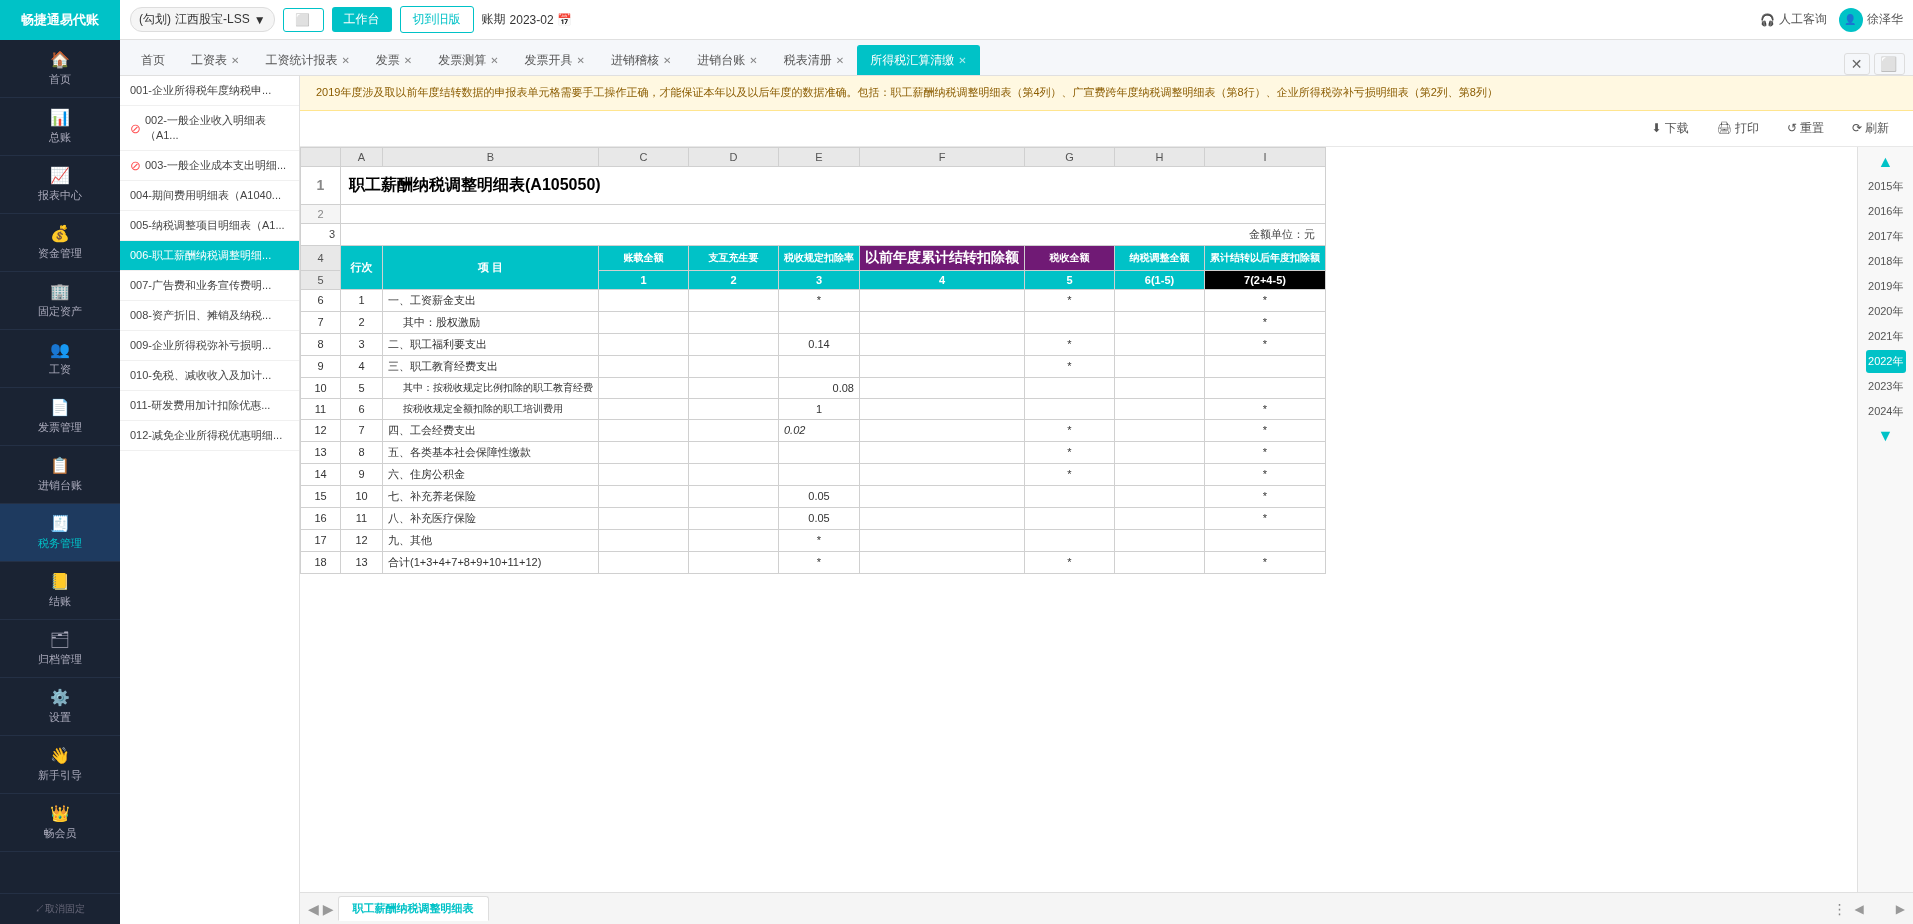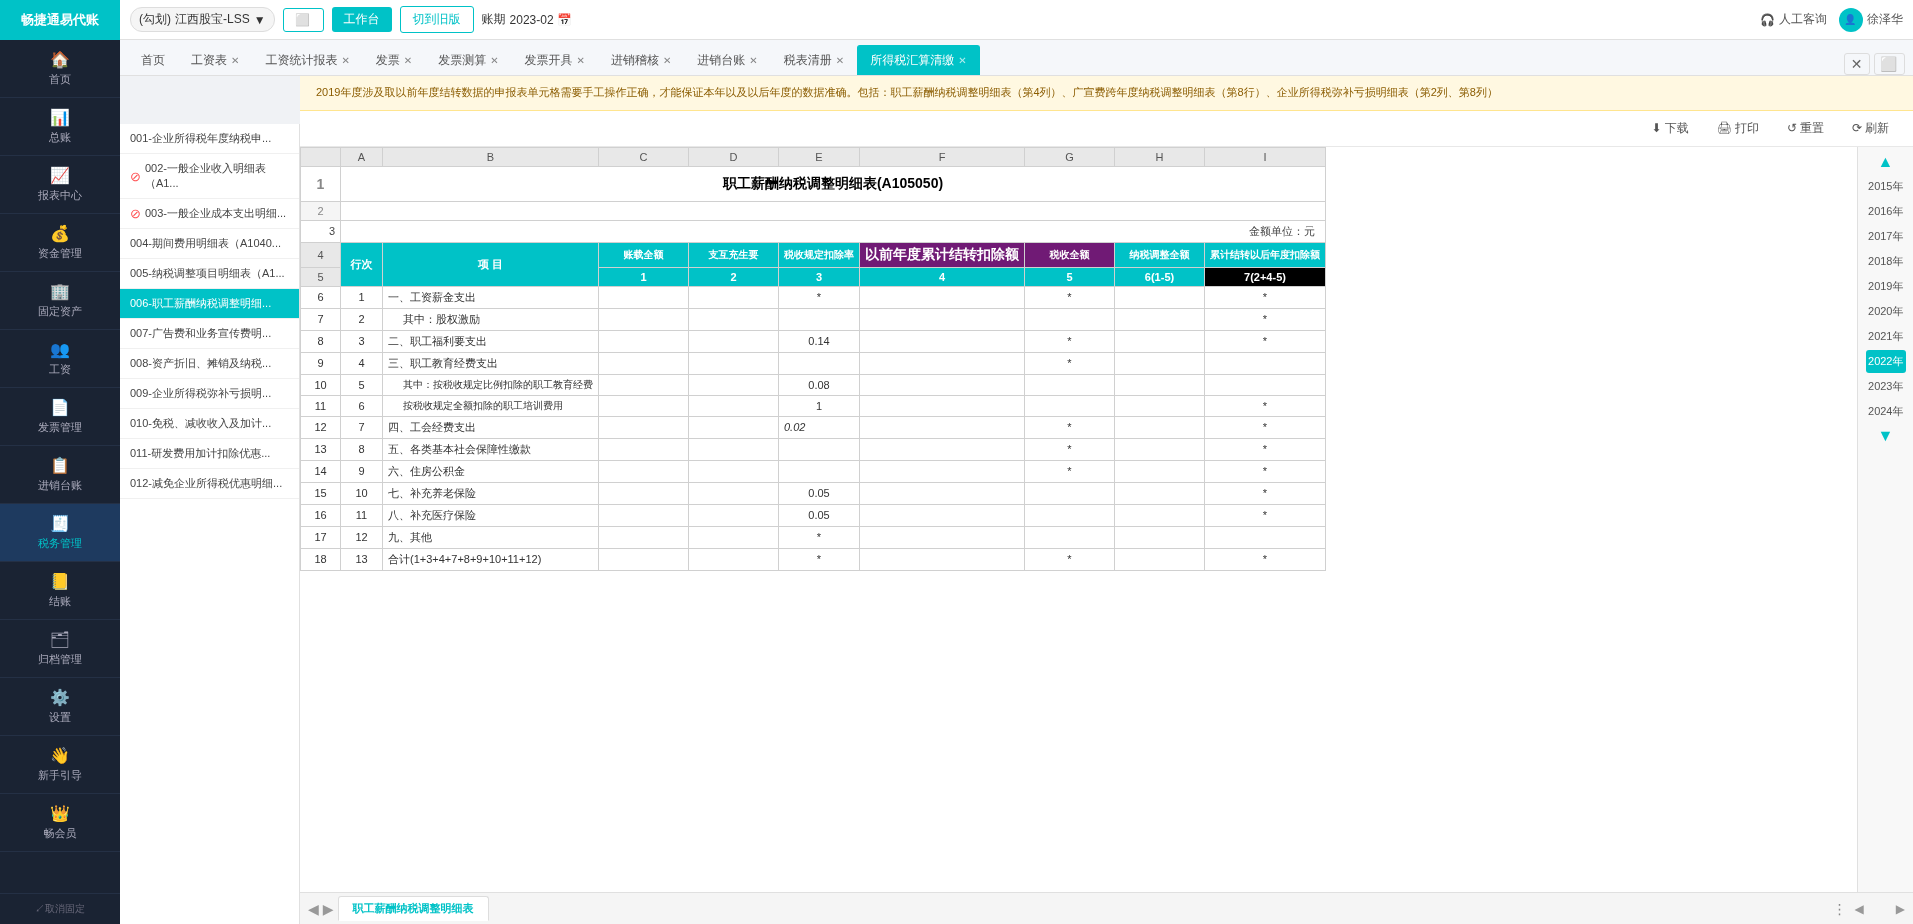--- a/index.html
+++ b/index.html
@@ -176,21 +176,20 @@
       overflow: hidden;
     }
 
     
     .left-panel {
       width: 180px;
       background: #fff;
       border-right: 1px solid #e0e0e0;
       overflow-y: auto;
       flex-shrink: 0;
-      margin-top: 48px;
     }
     .left-panel-item {
       padding: 7px 10px;
       font-size: 11px;
       color: #444;
       cursor: pointer;
       border-bottom: 1px solid #f0f0f0;
       display: flex;
       align-items: center;
       gap: 4px;
@@ -619,21 +618,21 @@
               <td class="col-header">D</td>
               <td class="col-header">E</td>
               <td class="col-header">F</td>
               <td class="col-header">G</td>
               <td class="col-header">H</td>
               <td class="col-header">I</td>
             </tr>
 
             <tr class="title-row">
               <td class="row-num">1</td>
-              <td colspan="9" style="font-size:14px;font-weight:bold;text-align:center;padding:8px;">职工薪酬纳税调整明细表(A105050)</td>
+              <td colspan="9" style="font-size:16px;font-weight:bold;text-align:left;padding:8px;">职工薪酬纳税调整明细表(A105050)</td>
             </tr>
 
             <tr>
               <td class="row-num">2</td>
               <td colspan="9"></td>
             </tr>
 
             <tr class="unit-row">
               <td class="row-num">3</td>
               <td colspan="9" style="text-align:right;padding-right:10px;font-size:11px;color:#444;">金额单位：元</td>
@@ -710,21 +709,21 @@
               <td style="text-align:center;">*</td>
               <td></td>
               <td></td>
             </tr>
             <tr class="data-row">
               <td class="row-num">10</td>
               <td style="text-align:center;">5</td>
               <td class="indent" style="font-size:10px;">其中：按税收规定比例扣除的职工教育经费</td>
               <td></td>
               <td></td>
-              <td style="text-align:center;">0.08</td>
+              <td style="text-align:right;">0.08</td>
               <td></td>
               <td></td>
               <td></td>
               <td></td>
             </tr>
             <tr class="data-row">
               <td class="row-num">11</td>
               <td style="text-align:center;">6</td>
               <td class="indent" style="font-size:10px;">按税收规定全额扣除的职工培训费用</td>
               <td></td>

